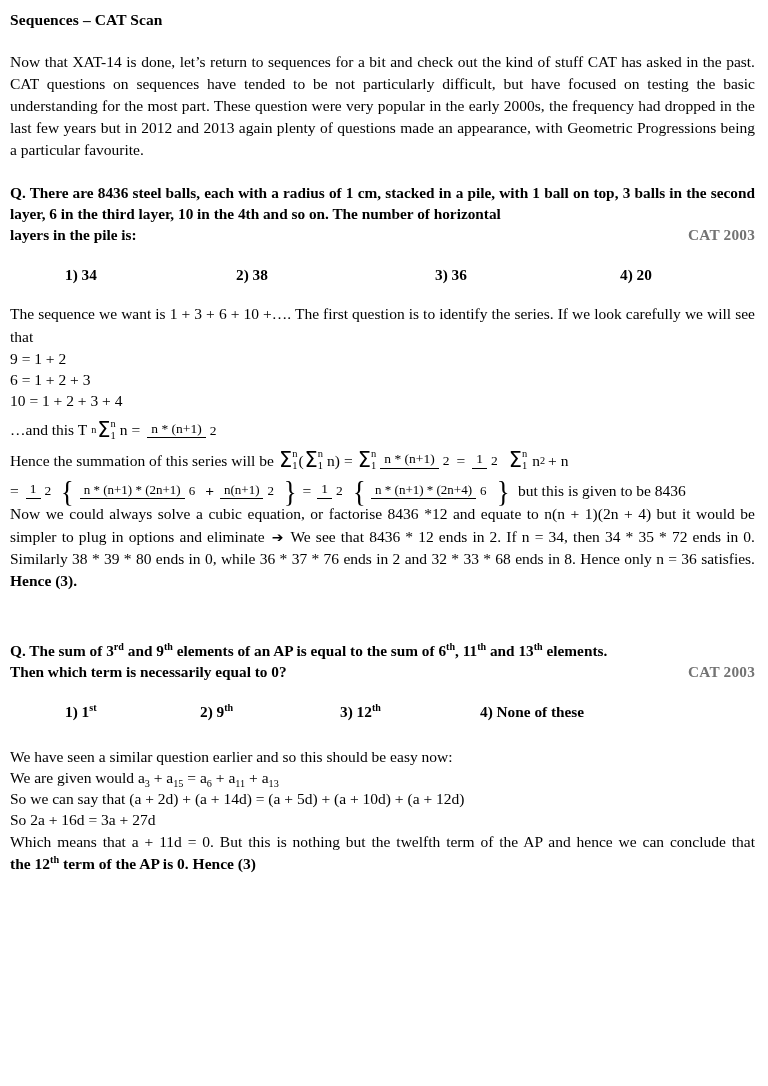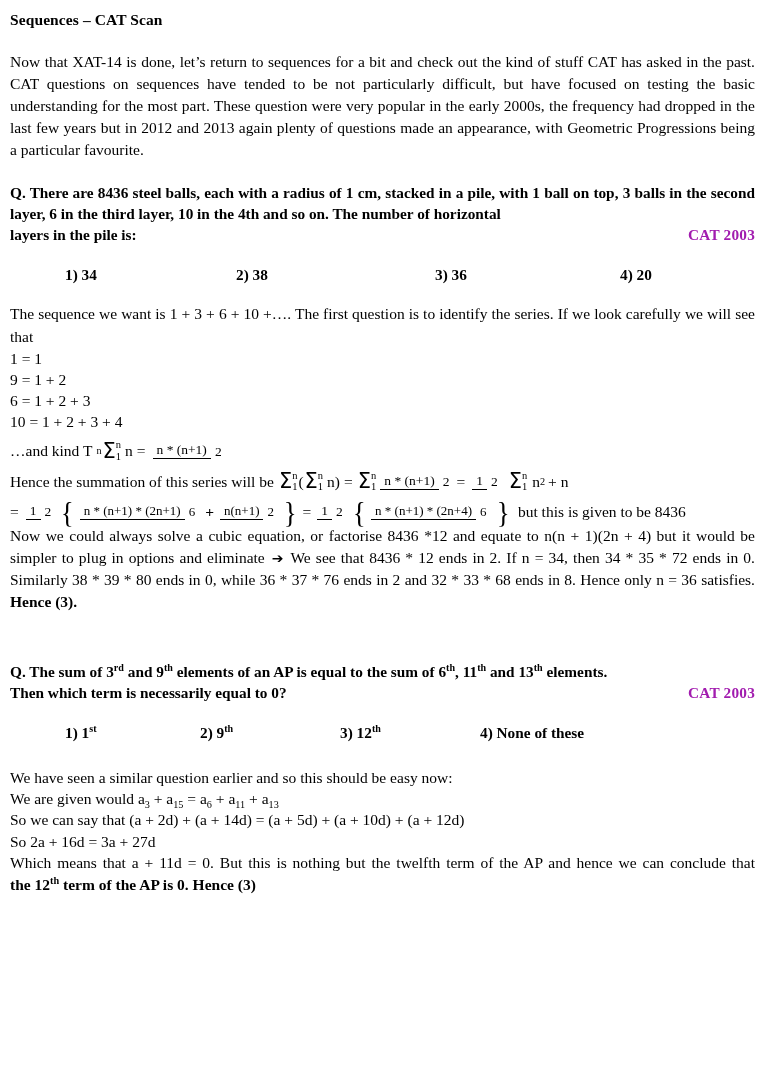--- a/index.html
+++ b/index.html
@@ -53,21 +53,21 @@
     position: relative;
   }
   .q-tail {
     display: flex;
     justify-content: space-between;
     align-items: baseline;
     font-weight: bold;
     font-size: 15.3px;
   }
   .cat-label {
-    color: #a21caf;
+    color: #737373;
     font-weight: bold;
     letter-spacing: 0.2px;
     white-space: nowrap;
   }
   .options {
     display: block;
     position: relative;
     height: 24px;
     font-weight: bold;
     font-size: 15.3px;
@@ -174,29 +174,28 @@
       <span class="opt" style="left:425px;">3) 36</span>
       <span class="opt" style="left:610px;">4) 20</span>
     </div>
   </div>
 
   <div class="spacer-sm"></div>
 
   <div>
     <p class="para">The sequence we want is 1 + 3 + 6 + 10 +….  The first question is to identify the series. If we look carefully we will see that</p>
 
-    <p class="para-left">1 = 1</p>
     <p class="para-left">9 = 1 + 2</p>
     <p class="para-left">6 = 1 + 2 + 3</p>
     <p class="para-left">10 = 1 + 2 + 3 + 4</p>
 
     <div style="height:8px;"></div>
 
     <div class="eqline">
-      <span class="txt">…and kind T</span>
+      <span class="txt">…and this T</span>
         <sub>n</sub>
       <span class="sigma">
         <span class="sig-glyph">Σ</span>
         <span class="lim">
           <span class="up">n</span>
           <span class="dn">1</span>
         </span>
       </span>
       <span class="txt" style="margin-left:3px;">n</span>
       <span class="txt">=</span>

